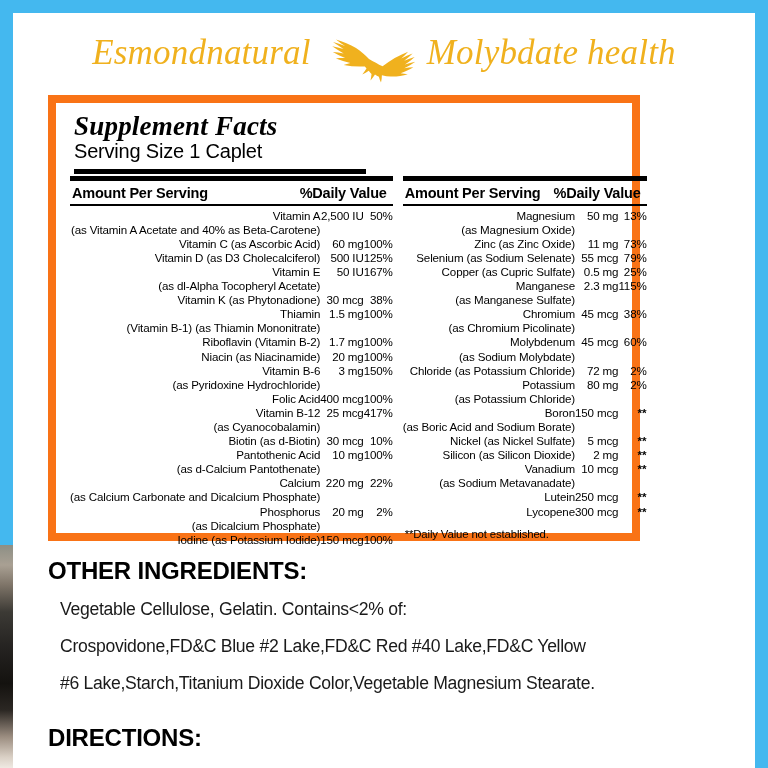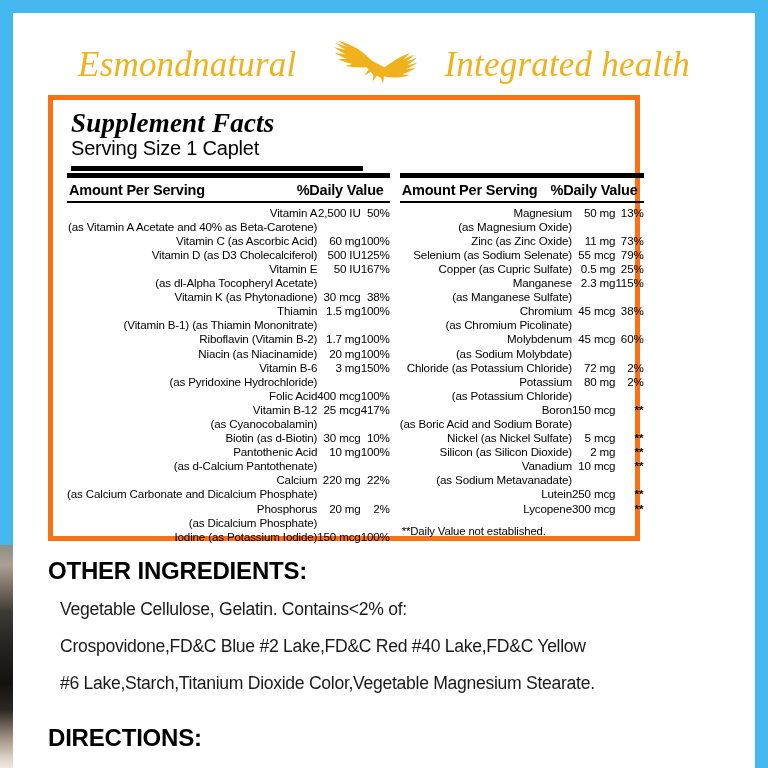--- a/index.html
+++ b/index.html
@@ -61,23 +61,22 @@
   }
 
   
   #brand {
     position: absolute;
     left: 0;
     top: 22px;
     width: 742px;
     height: 58px;
     display: flex;
-    align-items: center;
     justify-content: center;
-    gap: 22px;
+    gap: 6px;
   }
   .brand-word {
     font-family: "Liberation Serif", serif;
     font-style: italic;
     font-size: 35px;
     color: #f0b11e;
     letter-spacing: 0.2px;
     line-height: 1;
     white-space: nowrap;
   }
@@ -88,21 +87,21 @@
     display: block;
   }
 
   
   #facts-panel {
     position: absolute;
     left: 35px;
     top: 82px;
     width: 592px;
     height: 446px;
-    border: 5px solid #f97316;
+    border: 8px solid #f97316;
     background: #ffffff;
     box-sizing: border-box;
   }
   #facts-inner {
     position: absolute;
     inset: 0;
     padding: 9px 14px 8px 14px;
   }
 
   #facts-title {
@@ -233,21 +232,21 @@
   <div id="canvas">
 
     <div id="brand">
       <span class="brand-word">Esmondnatural</span>
       <svg id="eagle-logo" viewBox="0 0 104 56" aria-hidden="true">
         <g fill="#f0b11e">
           <path d="M52 24 C48 20 44 16 39 13 C33 9.5 26 6.5 19 4.5 C22 7 25 9 28 11 C24 9.5 20 8 16 7 C19.5 9.5 23 11.8 26.5 14 C22.8 12.9 19 11.9 15.2 11.2 C19 13.8 22.8 16.2 26.7 18.4 C23 17.7 19.4 17.2 15.8 17 C19.8 19.3 23.9 21.3 28.1 23.1 C25 23 21.9 23.1 18.9 23.4 C23.6 25.3 28.4 26.8 33.3 28 C31 28.5 28.8 29.2 26.6 30 C32 31 37.4 31.5 42.8 31.6 C44.5 31.6 46.2 31.5 47.9 31.4 L49.5 33.5 C48.2 35.6 46.8 37.6 45.3 39.5 C47.6 38.5 49.8 37.2 51.8 35.7 C52.6 36.9 53.5 38 54.5 39.1 C54.3 41.2 54 43.3 53.5 45.4 C55.2 43.6 56.7 41.6 58 39.5 C59.2 40.4 60.5 41.1 61.9 41.7 C62.4 43.7 63.1 45.6 64 47.4 C64.6 45 64.9 42.6 64.9 40.2 C67.8 41 70.8 41.4 73.8 41.5 C79.5 41.7 85.3 40.9 90.8 39.2 C88.4 38.7 86 38.4 83.6 38.2 C88.1 36.7 92.4 34.7 96.4 32.3 C93.3 32.4 90.3 32.7 87.3 33.2 C91.2 31.4 94.9 29.2 98.3 26.7 C94.8 27.4 91.3 28.3 87.9 29.4 C91.4 27.2 94.7 24.7 97.7 21.9 C94.1 23 90.6 24.3 87.2 25.8 C90.2 23.6 93 21.2 95.6 18.6 C91.7 20 87.9 21.6 84.3 23.5 C86.7 21.4 89 19.2 91.1 16.8 C81.9 20.4 73.3 25.3 65.6 31.3 C63.3 30.3 61 29.1 58.9 27.7 C56.5 26.6 54.2 25.4 52 24 Z"></path>
           <path d="M50 25.5 C46 27.5 42 29 38 30 C42 30.6 46 30.8 50 30.6 Z" opacity="0"></path>
         </g>
       </svg>
-      <span class="brand-word">Integrated health</span>
+      <span class="brand-word">Molybdate health</span>
     </div>
 
     <div id="facts-panel">
       <div id="facts-inner">
 
         <div id="facts-title">Supplement Facts</div>
         <div id="serving-size">Serving Size 1 Caplet</div>
         <div id="title-rule"></div>
 
         <div id="cols">

